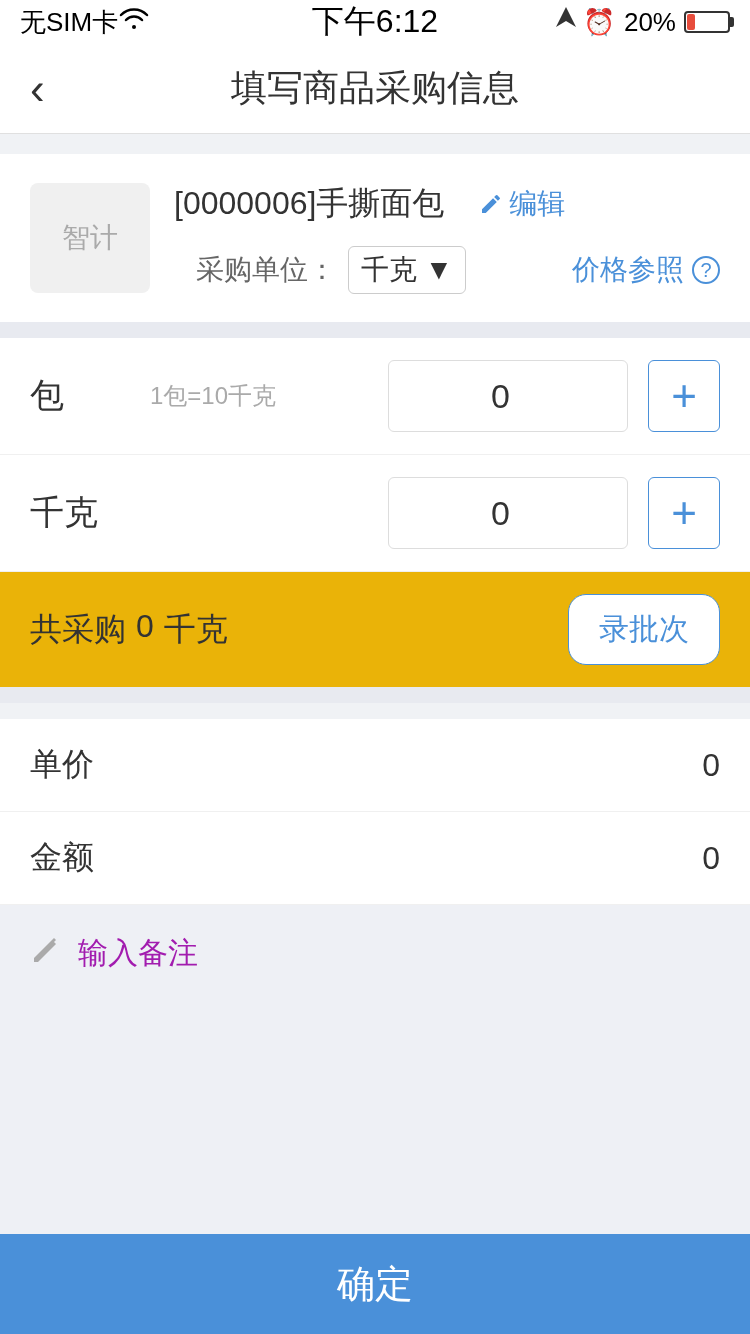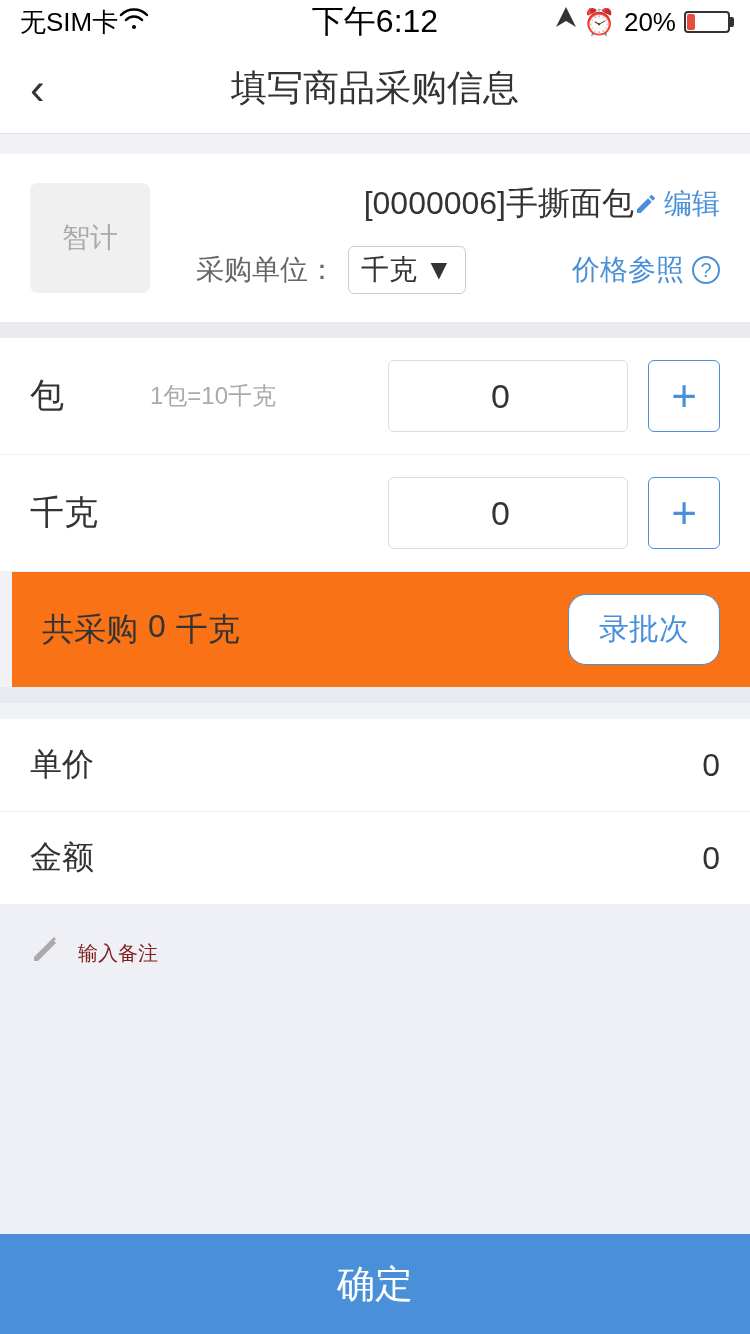--- a/index.html
+++ b/index.html
@@ -117,22 +117,23 @@
       flex-shrink: 0;
       color: #aaa;
       font-size: 28px;
     }
     .product-info {
       flex: 1;
     }
     .product-name-row {
       display: flex;
       align-items: center;
-      justify-content: flex-end;
+      justify-content: flex-start;
       margin-bottom: 20px;
+      gap: 35px;
     }
     .product-name {
       font-size: 32px;
       color: #333;
     }
     .edit-btn {
       font-size: 28px;
       color: #4a90d9;
       display: flex;
       align-items: center;
@@ -221,22 +222,21 @@
       justify-content: center;
       cursor: pointer;
     }
 
     
     .summary-row {
       display: flex;
       align-items: center;
       justify-content: space-between;
       padding: 22px 30px;
-      background: #f97316;
-      margin-left: 12px;
+      background: #eab308;
     }
     .batch-btn {
       border: 1px solid #4a90d9;
       border-radius: 18px;
       padding: 14px 30px;
       font-size: 30px;
       color: #4a90d9;
       background: #fff;
       cursor: pointer;
     }
@@ -269,22 +269,22 @@
       display: flex;
       align-items: center;
       gap: 16px;
       margin-top: 0;
     }
     .remark-icon {
       color: #aaa;
       font-size: 32px;
     }
     .remark-placeholder {
-      font-size: 20px;
-      color: #7f1d1d;
+      font-size: 30px;
+      color: #a21caf;
     }
 
     
     .confirm-btn {
       position: fixed;
       bottom: 0;
       left: 0;
       width: 750px;
       height: 100px;
       background: #4a90d9;

